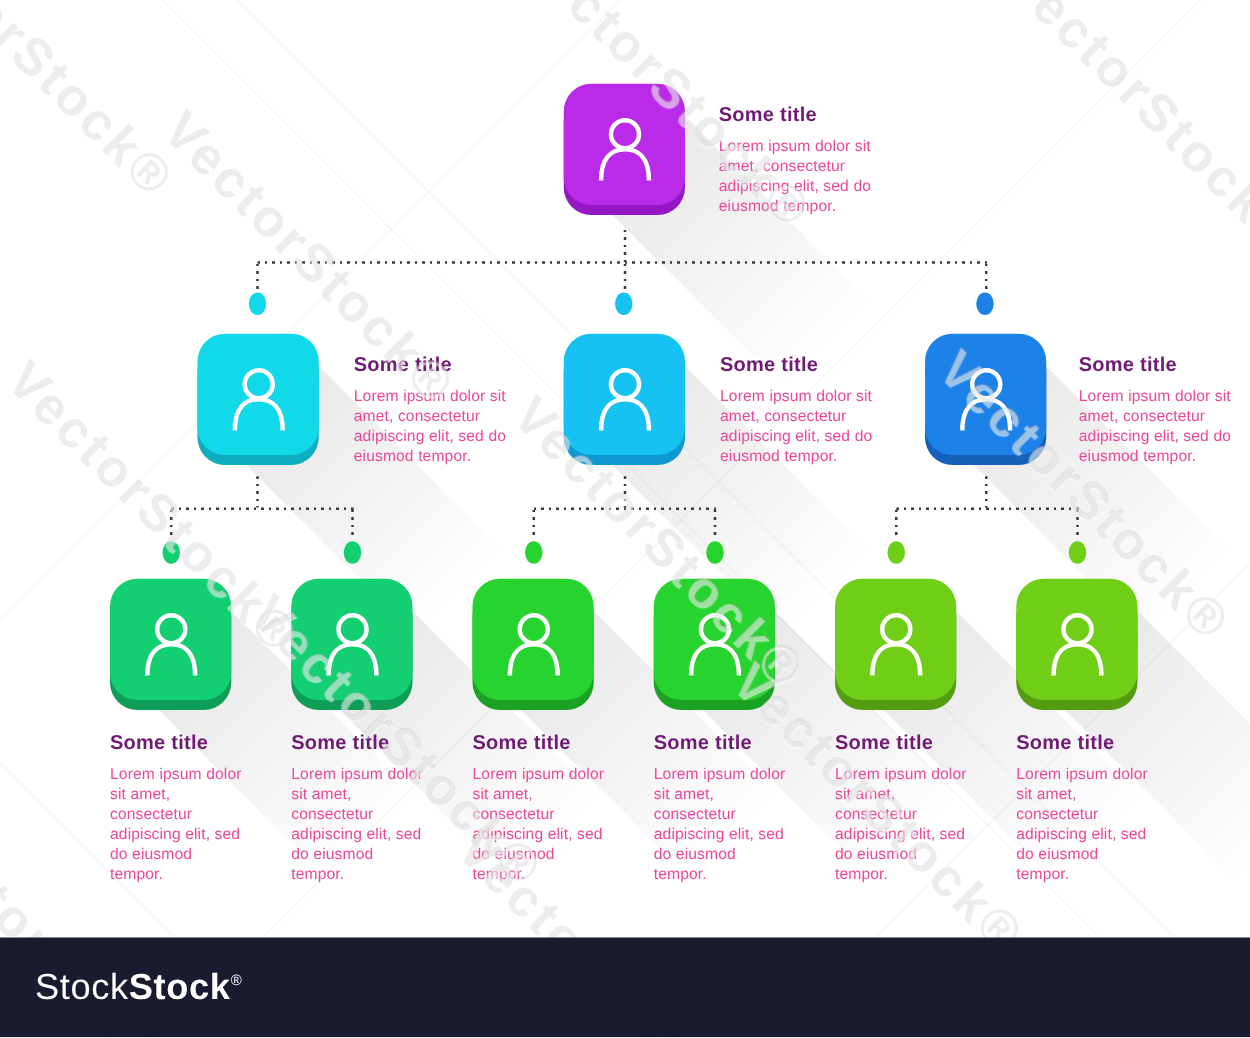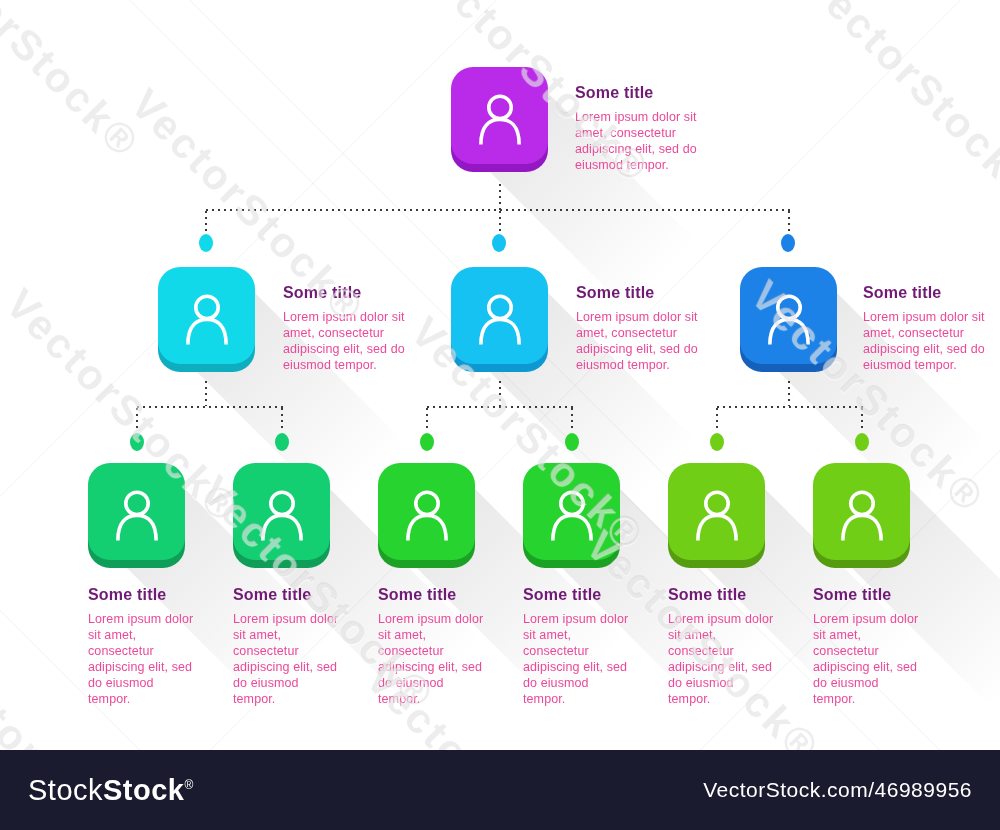--- a/index.html
+++ b/index.html
@@ -265,16 +265,15 @@
   <div class="wm" style="left:30px;top:280px;">VectorStock®</div>
   <div class="wm" style="left:435px;top:308px;">VectorStock®</div>
   <div class="wm" style="left:775px;top:270px;">VectorStock®</div>
   <div class="wm" style="left:225px;top:467px;">VectorStock®</div>
   <div class="wm" style="left:610px;top:520px;">VectorStock®</div>
   <div class="wm" style="left:390px;top:655px;">VectorStock®</div>
   <div class="wm" style="left:-50px;top:640px;">VectorStock®</div>
 
   <div class="footer">
     <div class="brand"><span class="b-light">Stock</span><span class="b-bold">Stock</span><sup>®</sup></div>
-    <div class="url">VectorStock.com/46989956</div>
   </div>
 
 </div>
 
 </body></html>

